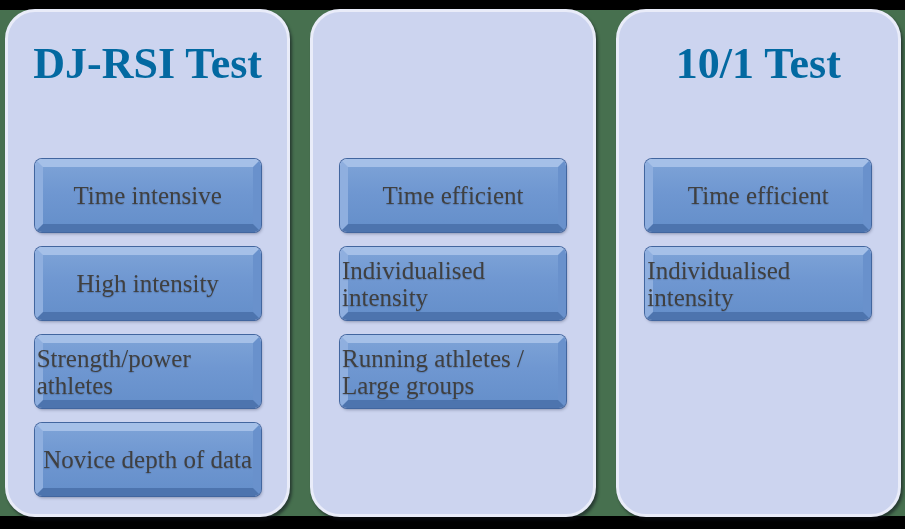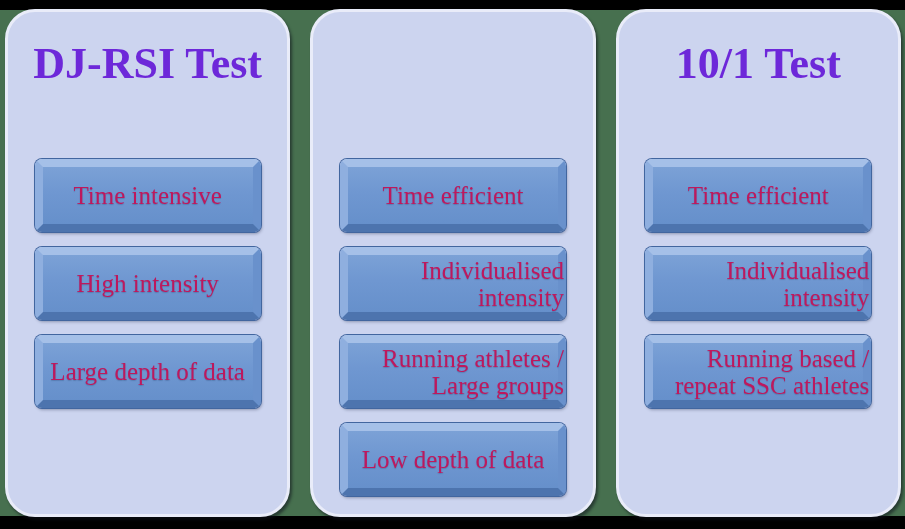--- a/index.html
+++ b/index.html
@@ -33,21 +33,21 @@
     border-radius: 30px;
     box-shadow: 2px 3px 3px rgba(15, 18, 28, 0.55);
     box-sizing: border-box;
   }
   .panel-title {
     margin: 27px 0 0 0;
     text-align: center;
     font-weight: bold;
     font-size: 44px;
     line-height: 1.15;
-    color: #6d28d9;
+    color: #0369a1;
     letter-spacing: 0px;
   }
   .items {
     position: absolute;
     left: 0; right: 0; top: 147px;
     display: flex;
     flex-direction: column;
     align-items: center;
     gap: 15px;
   }
@@ -69,23 +69,23 @@
     background: linear-gradient(180deg, #7ba1d6 0%, #6f97d1 45%, #6690cb 100%);
     border-radius: 7px;
     box-shadow: 0 0 0 1px #42669f, 1px 2px 3px rgba(30, 40, 70, 0.35);
   }
   .btn-label {
     position: absolute;
     inset: 0;
     display: flex;
     align-items: center;
     justify-content: center;
-    text-align: right;
+    text-align: left;
     padding: 8px 2px;
-    color: #be185d;
+    color: #404040;
     font-size: 25px;
     line-height: 27px;
     text-shadow: 0 1px 1px rgba(30, 50, 90, 0.25);
   }
 </style>
 </head>
 <body>
 
 <div class="canvas">
   <div class="backdrop"></div>
@@ -97,58 +97,54 @@
         <div class="btn">
           <div class="btn-face"></div>
           <div class="btn-label">Time intensive</div>
         </div>
         <div class="btn">
           <div class="btn-face"></div>
           <div class="btn-label">High intensity</div>
         </div>
         <div class="btn">
           <div class="btn-face"></div>
-          <div class="btn-label">Large depth of data</div>
+          <div class="btn-label">Strength/power athletes</div>
+        </div>
+        <div class="btn">
+          <div class="btn-face"></div>
+          <div class="btn-label">Novice depth of data</div>
         </div>
       </div>
     </section>
 
     <section class="panel">
       <div class="items">
         <div class="btn">
           <div class="btn-face"></div>
           <div class="btn-label">Time efficient</div>
         </div>
         <div class="btn">
           <div class="btn-face"></div>
           <div class="btn-label">Individualised intensity</div>
         </div>
         <div class="btn">
           <div class="btn-face"></div>
           <div class="btn-label">Running athletes / Large groups</div>
         </div>
-        <div class="btn">
-          <div class="btn-face"></div>
-          <div class="btn-label">Low depth of data</div>
-        </div>
       </div>
     </section>
 
     <section class="panel">
       <h2 class="panel-title">10/1 Test</h2>
       <div class="items">
         <div class="btn">
           <div class="btn-face"></div>
           <div class="btn-label">Time efficient</div>
         </div>
         <div class="btn">
           <div class="btn-face"></div>
           <div class="btn-label">Individualised intensity</div>
         </div>
-        <div class="btn">
-          <div class="btn-face"></div>
-          <div class="btn-label">Running based / repeat SSC athletes</div>
-        </div>
       </div>
     </section>
 
   </div>
 </div>
 
 </body></html>

